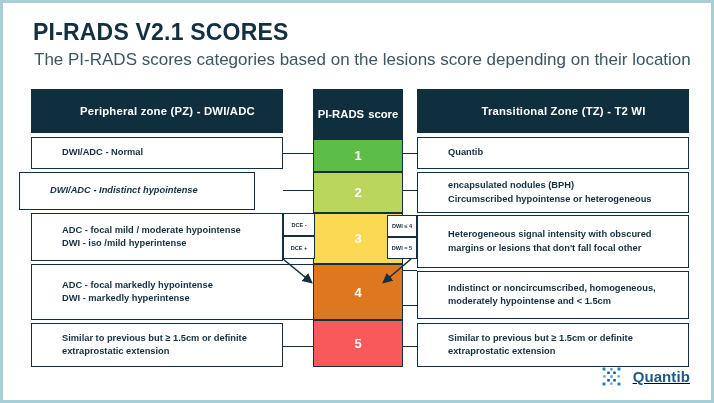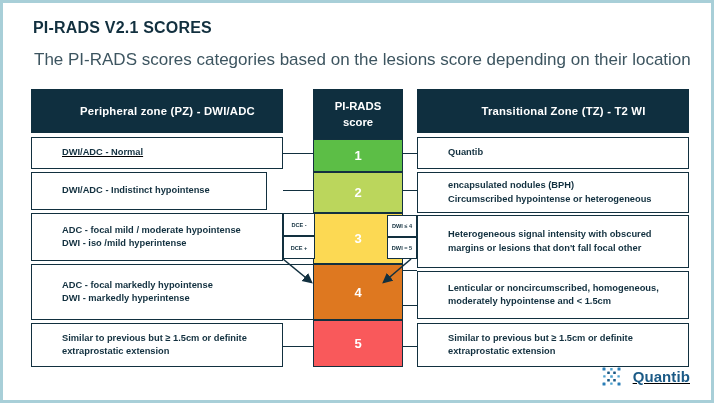--- a/index.html
+++ b/index.html
@@ -18,21 +18,21 @@
     border: 3px solid #a8cfd8;
     box-sizing: border-box;
     overflow: hidden;
   }
 
   
   #title {
     position: absolute;
     left: 30px;
     top: 16px;
-    font-size: 16px;
+    font-size: 23px;
     font-weight: bold;
     letter-spacing: 0.2px;
     color: #12303f;
     white-space: nowrap;
   }
   #subtitle {
     position: absolute;
     left: 31px;
     top: 47px;
     font-size: 17px;
@@ -70,21 +70,21 @@
     font-weight: bold;
     letter-spacing: 0.2px;
   }
 
   
   #score-header {
     position: absolute;
     box-sizing: border-box;
     background: #0f2f3f;
     display: flex;
-    flex-direction: column;
+    flex-direction: row;
     align-items: center;
     justify-content: center;
     gap: 4px;
   }
   #score-header .txt {
     color: #ffffff;
     font-size: 11.3px;
     font-weight: bold;
   }
   .score-band {
@@ -164,27 +164,27 @@
   <div class="conn" style="left:400px; top:187px; width:14px;"></div>
   <div class="conn" style="left:400px; top:212px; width:14px;"></div>
   <div class="conn" style="left:400px; top:267px; width:14px;"></div>
   <div class="conn" style="left:400px; top:302px; width:14px;"></div>
   <div class="conn" style="left:400px; top:343px; width:14px;"></div>
 
   <div class="cell hdr" style="left:28px; top:86px; width:252px; height:44px;">
     <span class="txt">Peripheral zone (PZ) - DWI/ADC</span>
   </div>
 
-  <div class="cell" style="left:28px; top:134px; width:252px; height:32px;text-decoration:underline;">
+  <div class="cell" style="left:28px; top:134px; width:252px; height:32px;">
     <div>
       <div class="txt">DWI/ADC  - Normal</div>
     </div>
   </div>
 
-  <div class="cell" style="left:28px; top:169px; width:236px; height:38px;">
+  <div class="cell" style="left:16px; top:169px; width:236px; height:38px;font-style:italic;">
     <div>
       <div class="txt">DWI/ADC - Indistinct hypointense</div>
     </div>
   </div>
 
   <div class="cell" style="left:28px; top:210px; width:252px; height:48px;">
     <div>
       <div class="txt">ADC  - focal mild / moderate hypointense</div>
       <div class="txt">DWI - iso /mild hyperintense</div>
     </div>
@@ -244,21 +244,21 @@
 
   <div class="cell" style="left:414px; top:212px; width:272px; height:53px;">
     <div>
       <div class="txt">Heterogeneous signal intensity with obscured</div>
       <div class="txt">margins or lesions that don't fall focal other</div>
     </div>
   </div>
 
   <div class="cell" style="left:414px; top:268px; width:272px; height:48px;">
     <div>
-      <div class="txt">Lenticular or noncircumscribed, homogeneous,</div>
+      <div class="txt">Indistinct or noncircumscribed, homogeneous,</div>
       <div class="txt">moderately hypointense and &lt; 1.5cm</div>
     </div>
   </div>
 
   <div class="cell" style="left:414px; top:320px; width:272px; height:44px;">
     <div>
       <div class="txt">Similar to previous but ≥ 1.5cm or definite</div>
       <div class="txt">extraprostatic extension</div>
     </div>
   </div>

